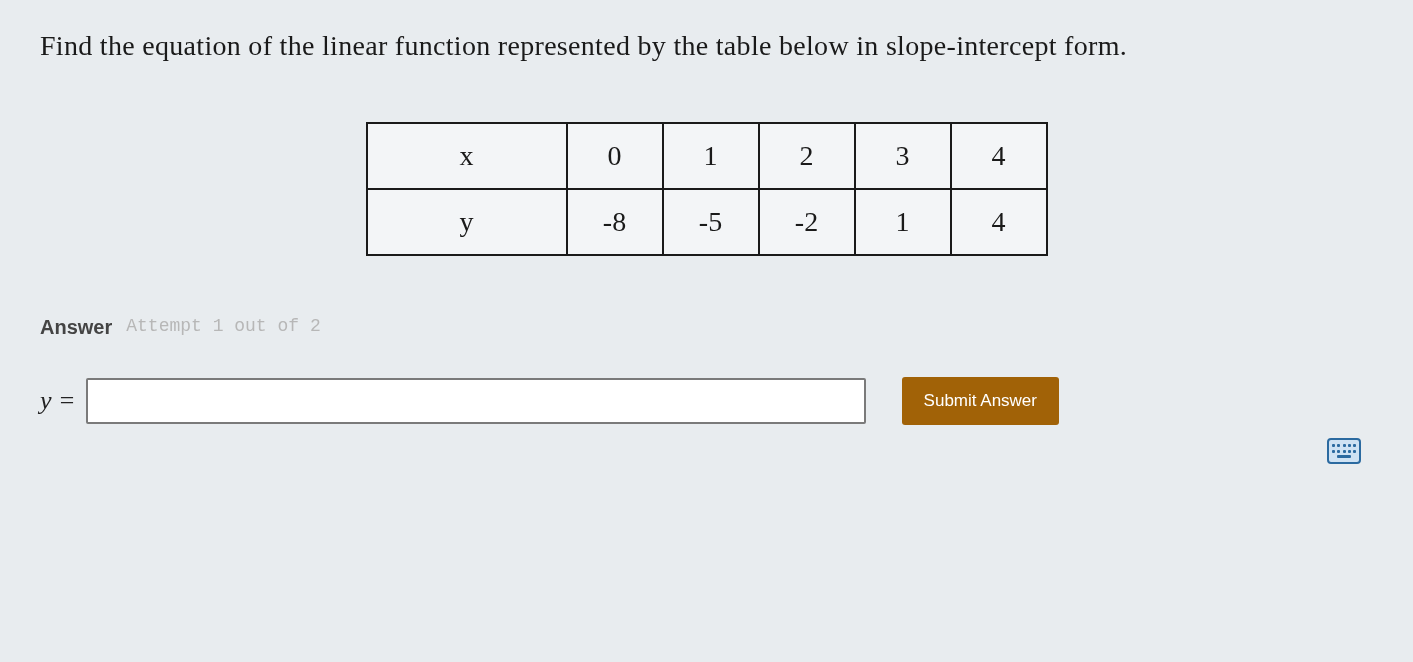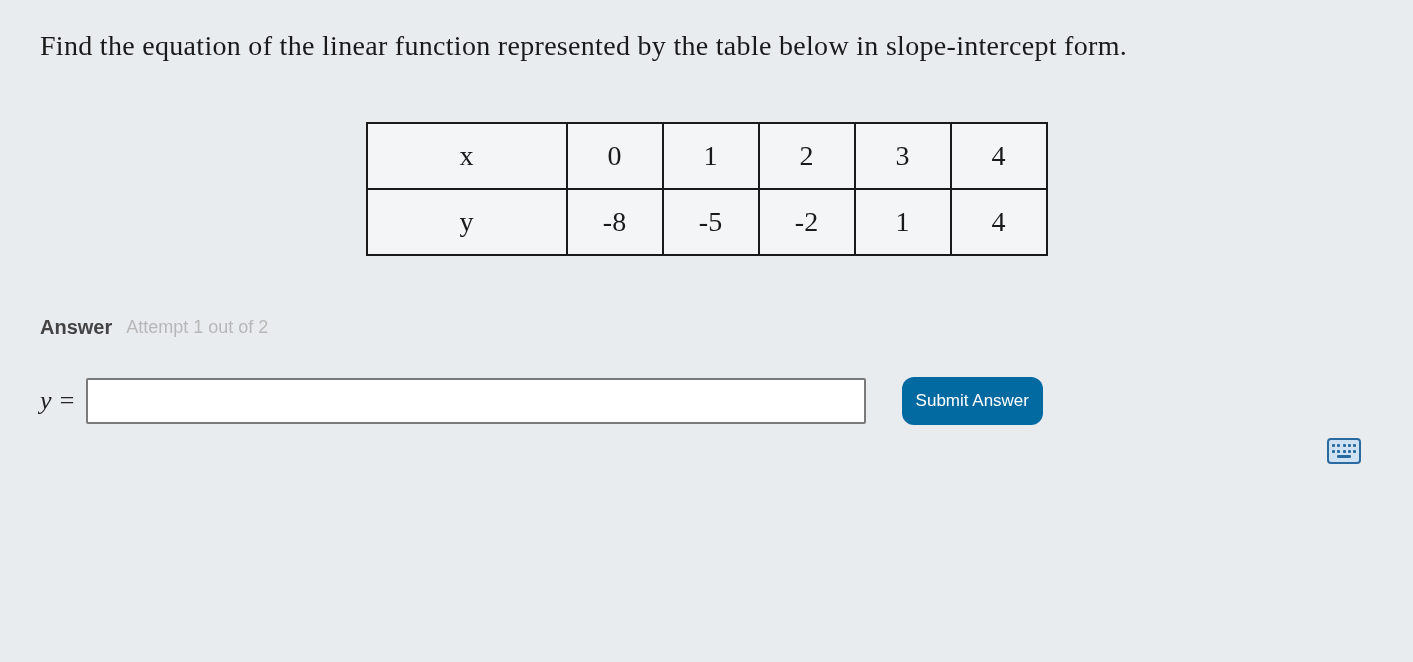--- a/index.html
+++ b/index.html
@@ -33,32 +33,32 @@
       text-align: center;
       vertical-align: middle;
       font-size: 28px;
       color: #1a1a1a;
       height: 66px;
     }
     table.data-table td.label-cell { width: 200px; }
     table.data-table td.val-cell { width: 96px; }
     .answer-row {
       display: flex;
-      align-items: center;
+      align-items: flex-start;
       gap: 14px;
       margin-top: 40px;
     }
     .answer-label {
       font-family: Arial, sans-serif;
       font-weight: 700;
       font-size: 20px;
       color: #444;
     }
     .attempt-text {
-      font-family: Liberation Sans, sans-serif;
+      font-family: Liberation Mono, monospace;
       font-size: 18px;
       color: #b7b7b7;
     }
     .input-row {
       display: flex;
       align-items: center;
       margin-top: 38px;
     }
     .yeq {
       font-style: italic;
@@ -74,25 +74,25 @@
       border-radius: 2px;
       background: #fff;
       font-size: 20px;
       padding: 0 10px;
       font-family: Arial, sans-serif;
       outline: none;
     }
     .submit-btn {
       margin-left: 36px;
       height: 48px;
-      padding: 0 14px;
-      background: #0369a1;
+      padding: 0 22px;
+      background: #a16207;
       color: #fff;
       border: none;
-      border-radius: 12px;
+      border-radius: 3px;
       font-size: 17px;
       font-family: Arial, sans-serif;
       cursor: pointer;
     }
     .keyboard-icon {
       position: absolute;
       right: 52px;
       top: 438px;
       width: 34px;
       height: 26px;

